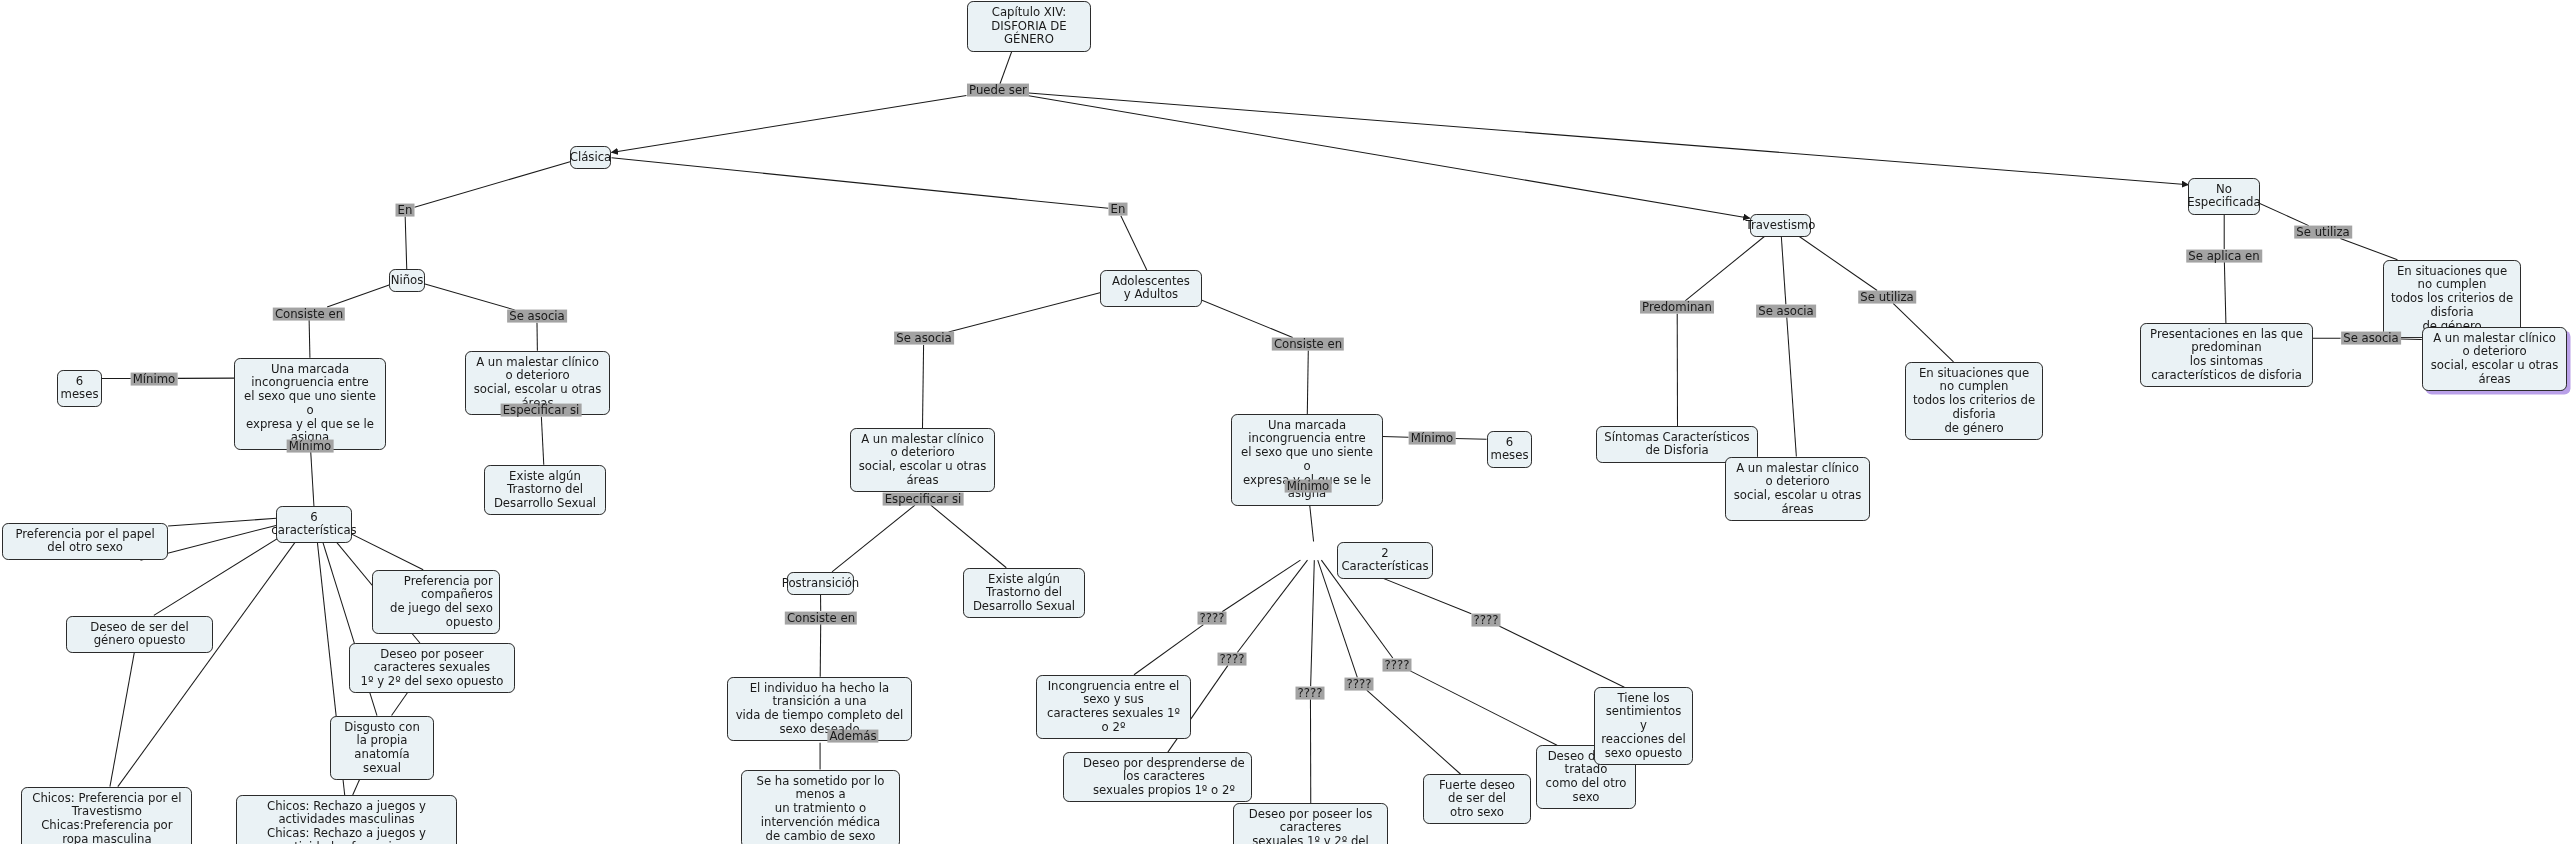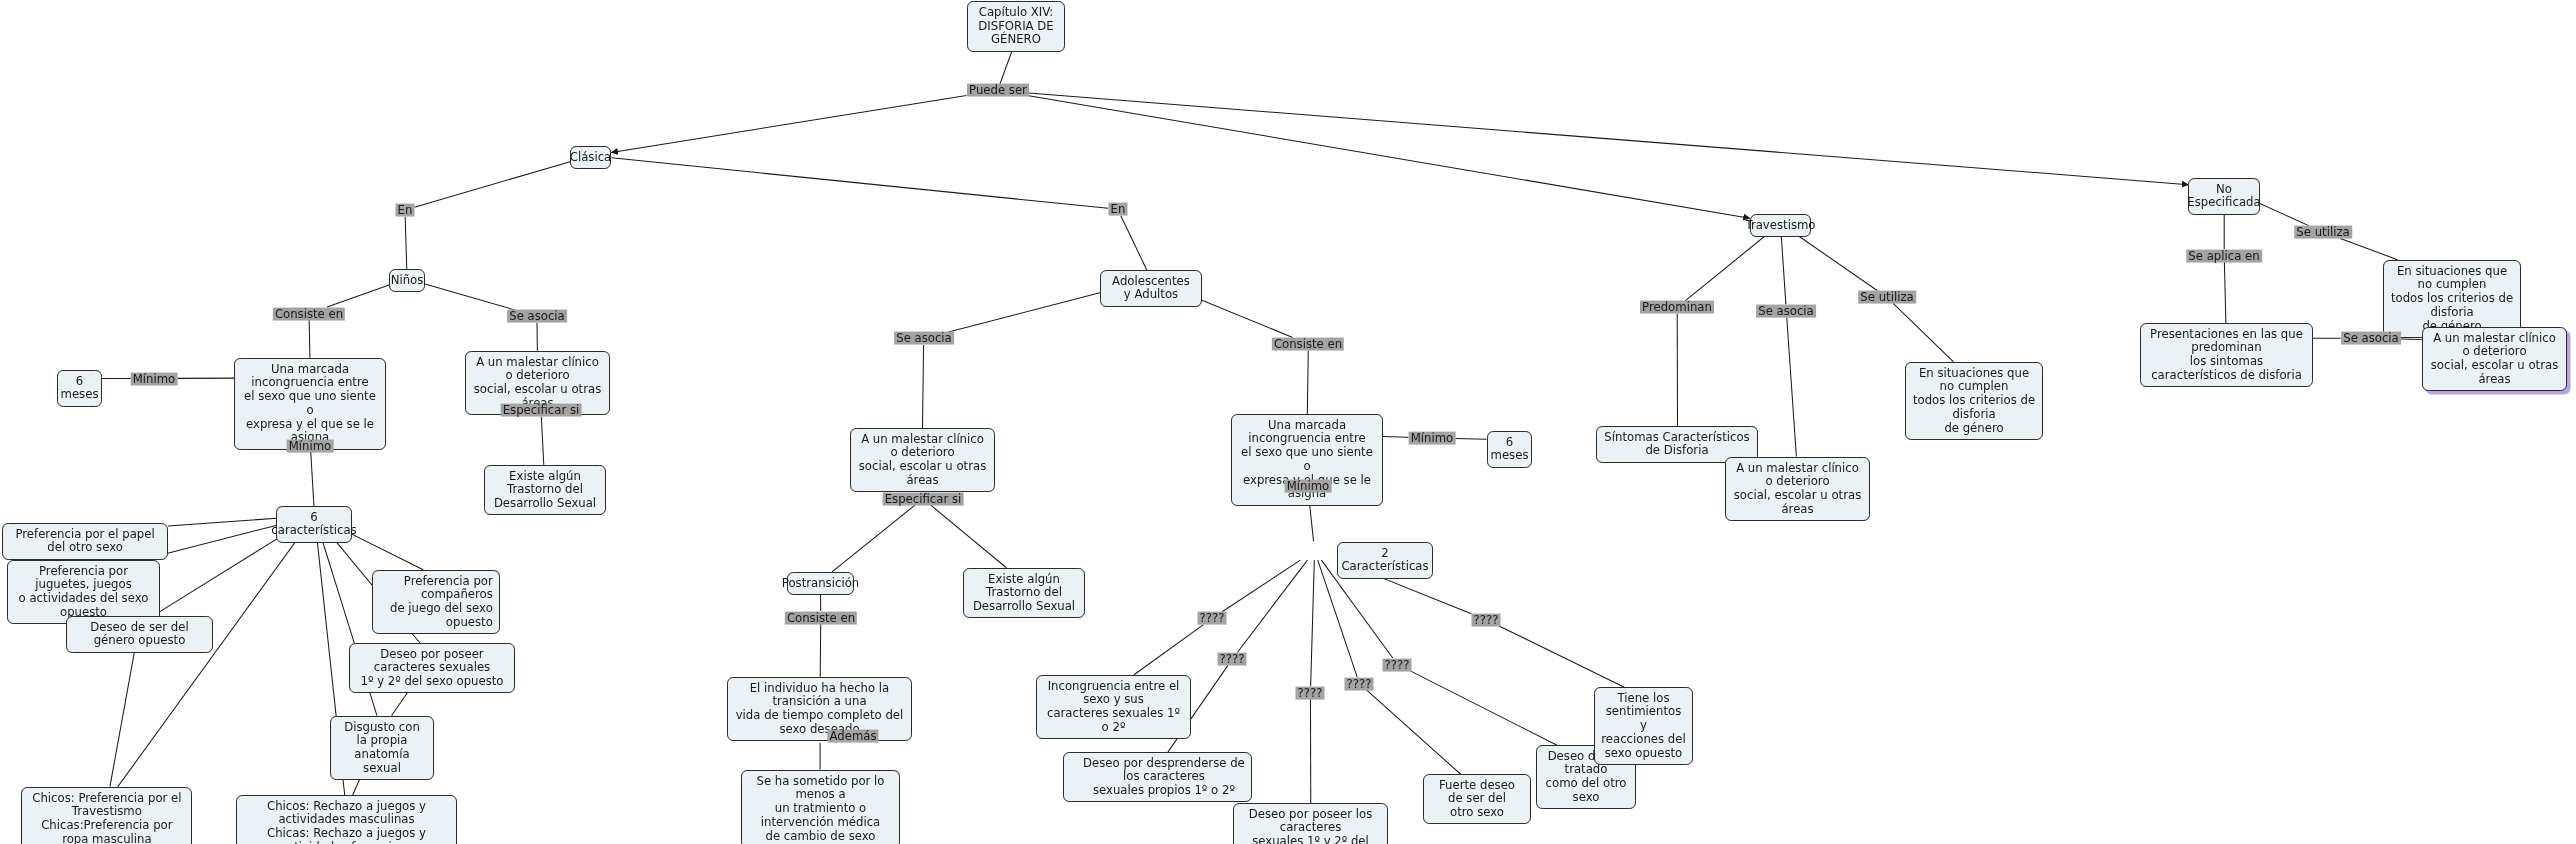--- a/index.html
+++ b/index.html
@@ -127,39 +127,37 @@
       <line x1="2586.644396551724" y1="459.34375" x2="2600.551724137931" y2="661" stroke="#1a1a1a" stroke-width="1.5"></line>
       <line x1="2596.957746478873" y1="337" x2="2717.53271713615" y2="420.65625" stroke="#1a1a1a" stroke-width="1.5"></line>
       <line x1="2740.6476117886177" y1="439.34375" x2="2828.0569105691056" y2="524" stroke="#1a1a1a" stroke-width="1.5"></line>
       <line x1="3220" y1="285" x2="3220" y2="360.65625" stroke="#1a1a1a" stroke-width="1.5"></line>
       <line x1="3220.235556722689" y1="379.34375" x2="3222.470588235294" y2="468" stroke="#1a1a1a" stroke-width="1.5"></line>
       <line x1="3249.9302325581393" y1="285" x2="3342.2843992248063" y2="326.65625" stroke="#1a1a1a" stroke-width="1.5"></line>
       <line x1="3388.1875" y1="345.34375" x2="3470.826086956522" y2="376" stroke="#1a1a1a" stroke-width="1.5"></line>
       <line x1="3348" y1="489.5980861244019" x2="3388.5859375" y2="489.79227721291863" stroke="#1a1a1a" stroke-width="1.5"></line>
       <line x1="3475.4140625" y1="490.9701466480447" x2="3506" y2="491.6536312849162" stroke="#1a1a1a" stroke-width="1.5"></line>
     </svg>
-<div class="node" style="left: 967px; top: 1.4px; width: 98px; min-height: 26px;">Capítulo XIV:
+<div class="node" style="left: 967px; top: 1.4px; width: 124px; min-height: 26px;">Capítulo XIV:
 DISFORIA DE GÉNERO</div>
     <div class="node" style="left: 570px; top: 146px; width: 41px; min-height: 18.7px;">Clásica</div>
     <div class="node" style="left: 1750px; top: 214px; width: 61px; min-height: 18.7px;">Travestismo</div>
     <div class="node" style="left: 2188px; top: 178px; width: 72px; min-height: 18.7px;">No Especificada</div>
     <div class="node" style="left: 389px; top: 269px; width: 36px; min-height: 18.7px;">Niños</div>
     <div class="node" style="left: 1100px; top: 270px; width: 102px; min-height: 18.7px;">Adolescentes y Adultos</div>
     <div class="node" style="left: 234px; top: 358px; width: 152px; min-height: 40px;">Una marcada incongruencia entre
 el sexo que uno siente o
 expresa y el que se le asigna</div>
     <div class="node" style="left: 57px; top: 370px; width: 45px; min-height: 18px;">6 meses</div>
     <div class="node" style="left: 465px; top: 351px; width: 145px; min-height: 29px;">A un malestar clínico o deterioro
 social, escolar u otras áreas</div>
     <div class="node" style="left: 484px; top: 465px; width: 122px; min-height: 29px;">Existe algún Trastorno del
 Desarrollo Sexual</div>
     <div class="node" style="left: 276px; top: 506px; width: 76px; min-height: 18.7px;">6 características</div>
     <div class="node" style="left: 2.1px; top: 523px; width: 166px; min-height: 18px;">Preferencia por el papel del otro sexo</div>
-    <div class="node" style="left: 7px; top: 560px; width: 153px; min-height: 29px;">Preferencia por juguetes, juegos
-o actividades del sexo opuesto</div>
     <div class="node" style="left: 372px; top: 570px; width: 128px; min-height: 29px; text-align: right;">Preferencia por compañeros
 de juego del sexo opuesto</div>
     <div class="node" style="left: 349px; top: 643px; width: 166px; min-height: 29px;">Deseo por poseer caracteres sexuales
 1º y 2º del sexo opuesto</div>
     <div class="node" style="left: 66px; top: 616px; width: 147px; min-height: 18px;">Deseo de ser del género opuesto</div>
     <div class="node" style="left: 330px; top: 716px; width: 104px; min-height: 29px;">Disgusto con la propia
 anatomía sexual</div>
     <div class="node" style="left: 21.4px; top: 787px; width: 171px; min-height: 29px;">Chicos: Preferencia por el Travestismo
 Chicas:Preferencia por ropa masculina</div>
     <div class="node" style="left: 236px; top: 795px; width: 221px; min-height: 29px;">Chicos: Rechazo a juegos y actividades masculinas

